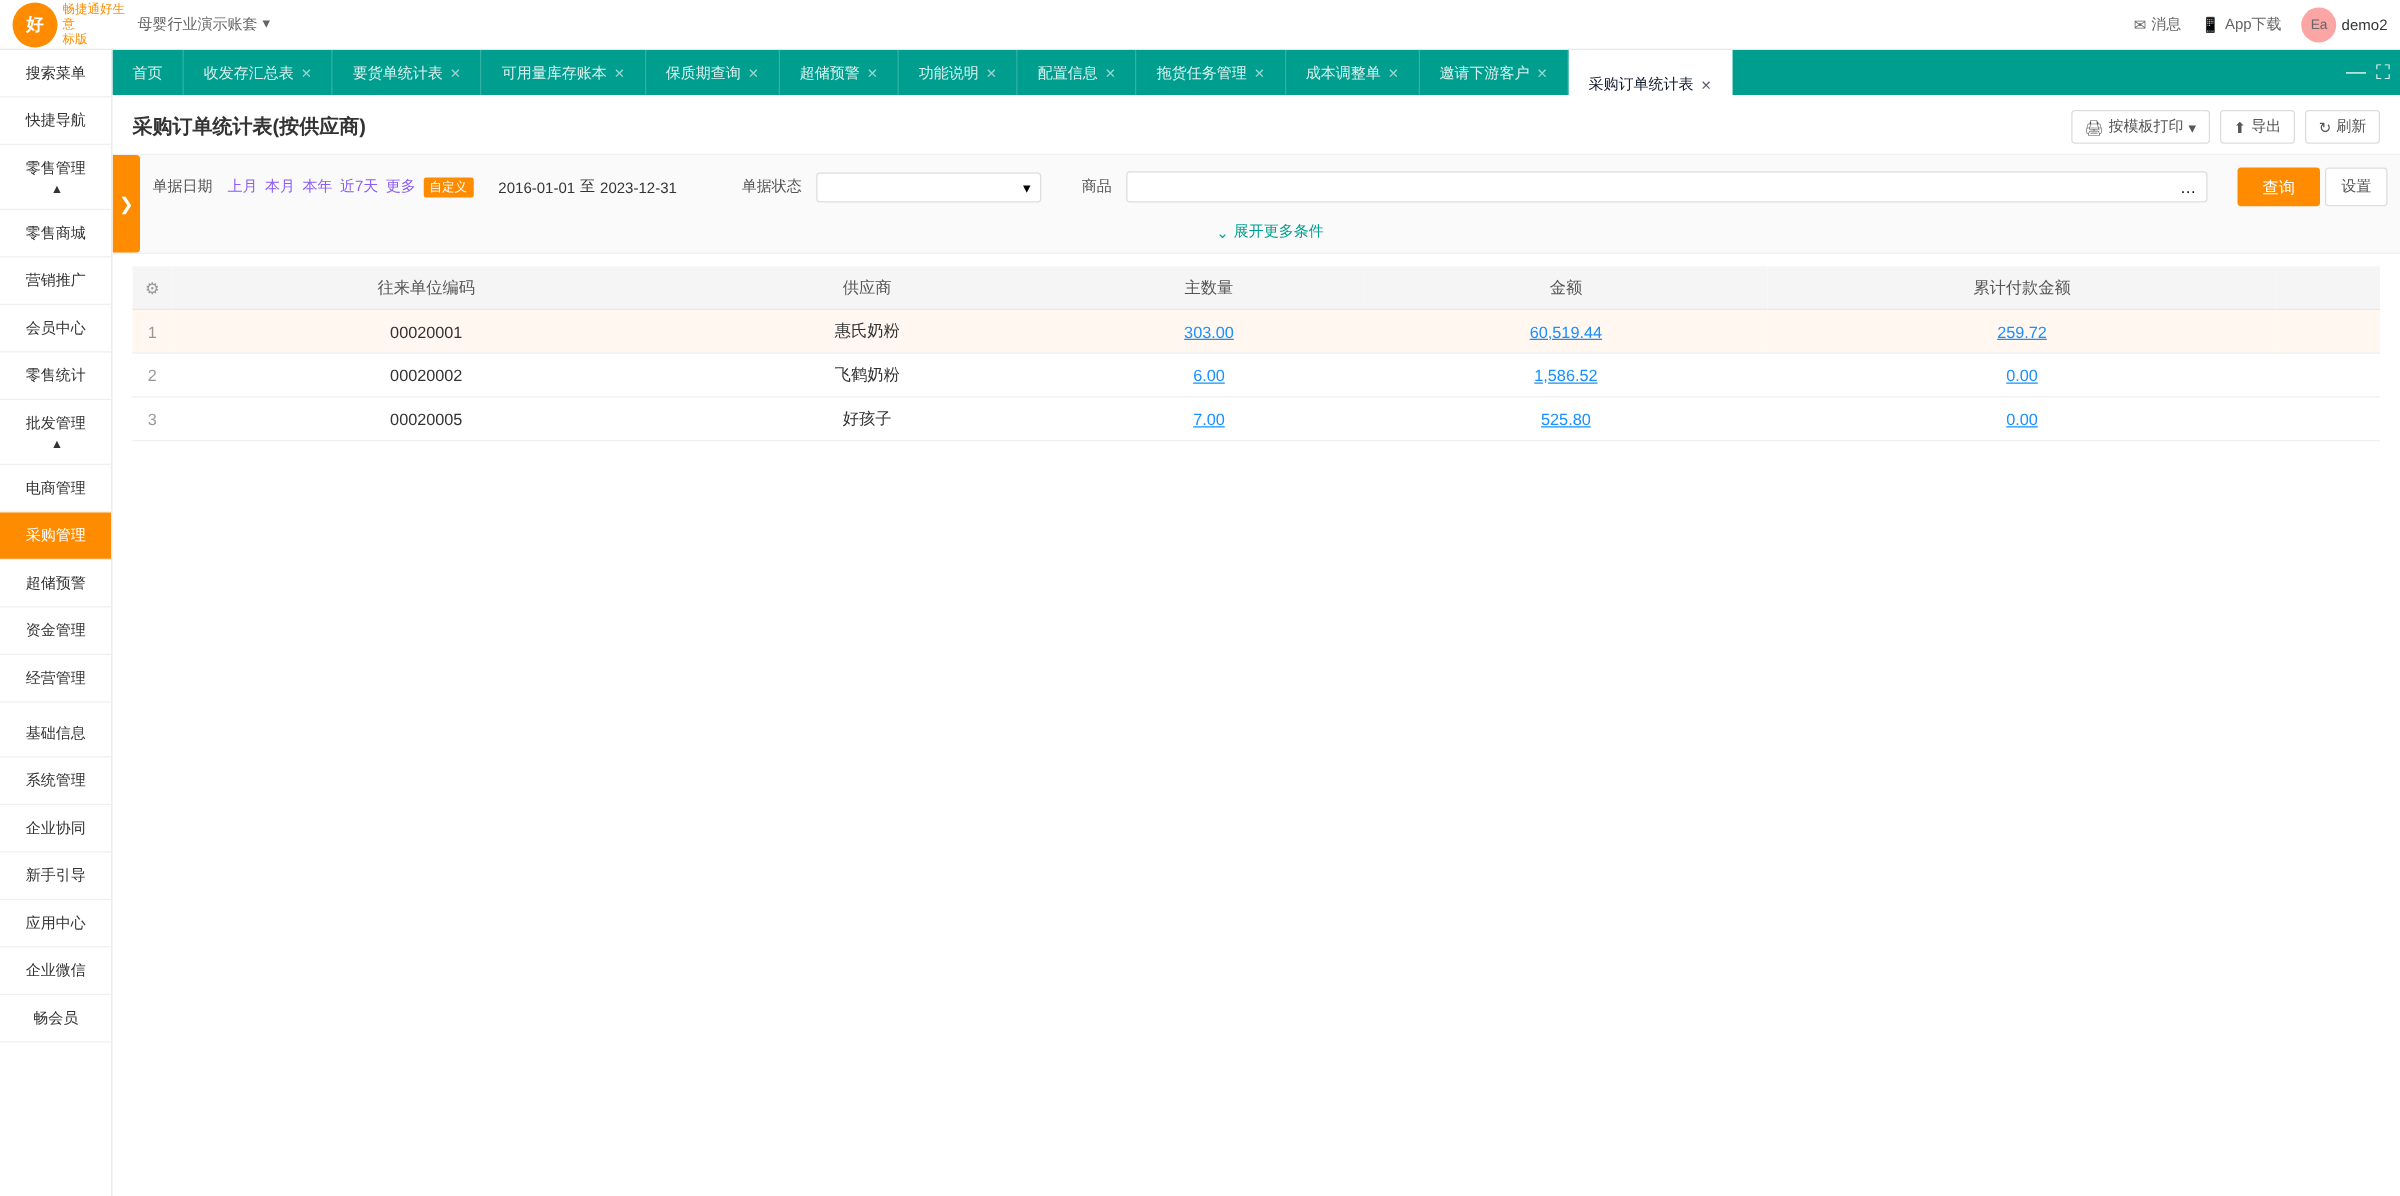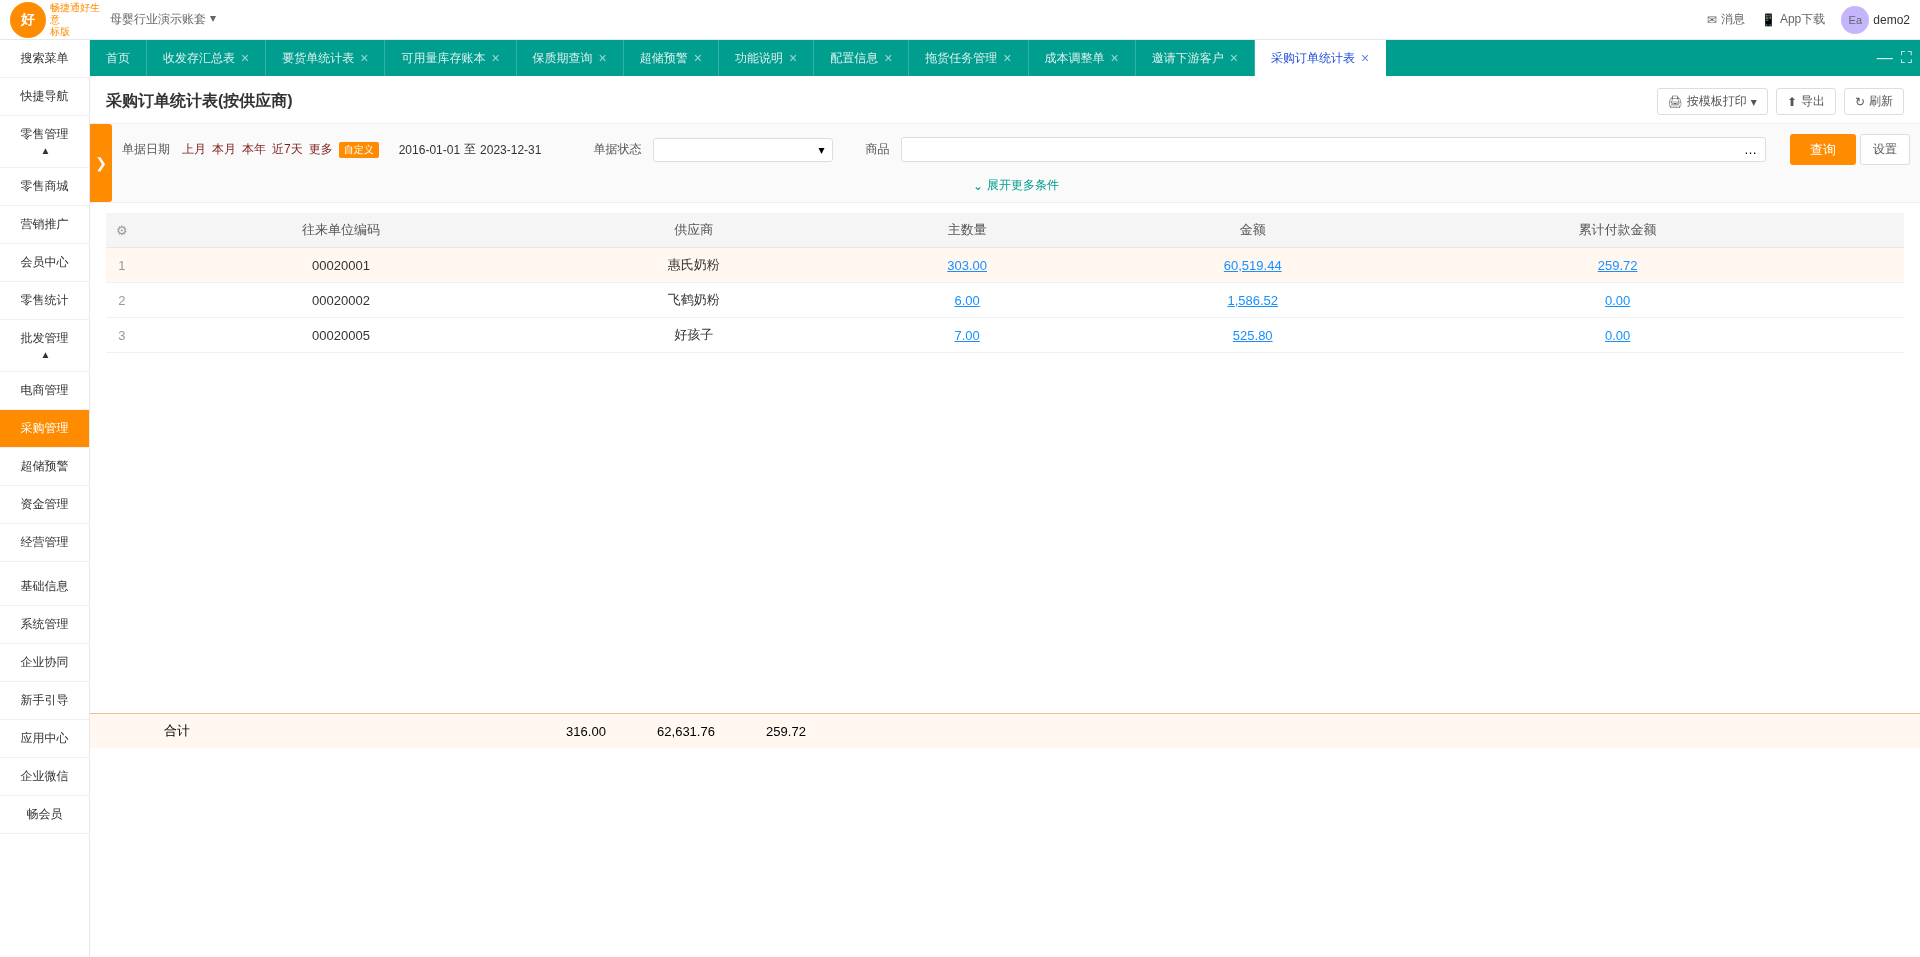--- a/index.html
+++ b/index.html
@@ -8,58 +8,58 @@
     
     .app-container { display: flex; flex-direction: column; height: 957px; }
     .top-bar { display: flex; align-items: center; background: #fff; height: 40px; border-bottom: 1px solid #e8e8e8; padding: 0 10px; flex-shrink: 0; }
     .logo-area { display: flex; align-items: center; width: 90px; flex-shrink: 0; }
     .logo-icon { width: 36px; height: 36px; background: #ff8c00; border-radius: 50%; display: flex; align-items: center; justify-content: center; color: white; font-size: 14px; font-weight: bold; flex-shrink: 0; }
     .logo-text { font-size: 10px; color: #ff8c00; margin-left: 4px; line-height: 1.2; }
     .workspace-select { display: flex; align-items: flex-start; margin-left: 10px; cursor: pointer; color: #666; font-size: 12px; border: none; background: none; }
     .workspace-select span { margin-right: 4px; }
     .top-bar-right { margin-left: auto; display: flex; align-items: center; gap: 16px; }
     .top-bar-btn { display: flex; align-items: center; gap: 4px; cursor: pointer; color: #666; font-size: 12px; }
-    .user-avatar { width: 28px; height: 28px; border-radius: 50%; background: #c4b5fd; display: flex; align-items: center; justify-content: center; font-size: 11px; color: #666; }
+    .user-avatar { width: 28px; height: 28px; border-radius: 50%; background: #fca5a5; display: flex; align-items: center; justify-content: center; font-size: 11px; color: #666; }
     .user-name { font-size: 12px; color: #333; }
 
     
     .main-area { display: flex; flex: 1; overflow: hidden; }
 
     
     .sidebar { width: 90px; background: #fff; border-right: 1px solid #e8e8e8; display: flex; flex-direction: column; flex-shrink: 0; overflow-y: auto; }
     .sidebar-item { padding: 10px 16px; text-align: center; cursor: pointer; color: #333; font-size: 12px; border-bottom: 1px solid #f0f0f0; position: relative; }
     .sidebar-item.active { color: #fff; background: #ff8c00; }
     .sidebar-item .item-arrow { font-size: 10px; margin-left: 2px; }
 
     
     .content-area { flex: 1; display: flex; flex-direction: column; overflow: hidden; }
 
     
     .tab-bar { background: #009e8e; display: flex; align-items: center; height: 36px; flex-shrink: 0; overflow-x: auto; }
     .tab-bar::-webkit-scrollbar { height: 2px; }
     .tab-item { display: flex; align-items: center; padding: 0 16px; height: 36px; color: rgba(255,255,255,0.85); font-size: 12px; cursor: pointer; white-space: nowrap; border-right: 1px solid rgba(255,255,255,0.2); flex-shrink: 0; }
-    .tab-item.active { background: #fff; color: #1d4ed8; }
+    .tab-item.active { background: #fff; color: #0f172a; align-items: flex-end; }
     .tab-item .tab-close { margin-left: 6px; font-size: 14px; color: inherit; opacity: 0.7; }
     .tab-bar-right { margin-left: auto; display: flex; align-items: center; padding: 0 8px; gap: 8px; flex-shrink: 0; }
     .tab-bar-btn { color: rgba(255,255,255,0.9); cursor: pointer; font-size: 16px; }
 
     
     .page-content { flex: 1; background: #fff; overflow-y: auto; padding: 0; }
     .page-header { padding: 12px 16px 8px; display: flex; align-items: center; justify-content: space-between; border-bottom: 1px solid #f0f0f0; }
     .page-title { font-size: 16px; font-weight: 600; color: #333; }
     .page-actions { display: flex; align-items: center; gap: 8px; }
     .btn-print { display: flex; align-items: center; gap: 4px; padding: 4px 10px; border: 1px solid #ddd; border-radius: 3px; cursor: pointer; font-size: 12px; color: #555; background: #fff; }
     .btn-export { display: flex; align-items: center; gap: 4px; padding: 4px 10px; border: 1px solid #ddd; border-radius: 3px; cursor: pointer; font-size: 12px; color: #555; background: #fff; }
     .btn-refresh { display: flex; align-items: center; gap: 4px; padding: 4px 10px; border: 1px solid #ddd; border-radius: 3px; cursor: pointer; font-size: 12px; color: #555; background: #fff; }
     .btn-query { padding: 6px 20px; background: #ff8c00; color: #fff; border: none; border-radius: 3px; cursor: pointer; font-size: 13px; }
     .btn-settings { padding: 6px 12px; background: #fff; color: #555; border: 1px solid #ddd; border-radius: 3px; cursor: pointer; font-size: 12px; }
     .filter-row { display: flex; align-items: center; gap: 12px; margin-bottom: 8px; }
     .filter-label { font-size: 12px; color: #555; white-space: nowrap; }
     .filter-date-shortcuts { display: flex; align-items: center; gap: 6px; }
-    .date-shortcut { font-size: 12px; color: #7f1d1d; cursor: pointer; }
+    .date-shortcut { font-size: 12px; color: #8b5cf6; cursor: pointer; }
     .date-range { font-size: 12px; color: #333; display: flex; align-items: center; gap: 4px; margin-left: 8px; }
     .custom-badge { background: #ff8c00; color: #fff; font-size: 10px; padding: 1px 5px; border-radius: 2px; }
     .filter-select { border: 1px solid #ddd; border-radius: 3px; padding: 4px 8px; font-size: 12px; background: #fff; min-width: 120px; cursor: pointer; display: flex; align-items: center; justify-content: space-between; }
     .filter-expand-row { display: flex; justify-content: center; padding: 4px 0; }
     .expand-btn { display: flex; align-items: center; gap: 4px; color: #009e8e; font-size: 12px; cursor: pointer; background: none; border: none; }
 
     
     .table-area { padding: 10px 16px; }
     table { width: 100%; border-collapse: collapse; font-size: 13px; }
     thead tr { background: #f5f5f5; }
@@ -299,25 +299,17 @@
                 <td><span class="td-link">525.80</span></td>
                 <td><span class="td-link">0.00</span></td>
                 <td></td>
               </tr>
             </tbody>
           </table>
         </div>
 
         <div style="height:350px;"></div>
 
-        <div style="position:sticky; bottom:0; background:#fff7f0; border-top:1px solid #f0c090; display:flex; align-items:center; padding:8px 16px; font-size:13px;">
-          <span style="min-width:58px; color:#999;"></span>
-          <span style="min-width:152px;">合计</span>
-          <span style="min-width:220px; text-align:center;"></span>
-          <span style="min-width:100px; text-align:center;">316.00</span>
-          <span style="min-width:100px; text-align:center;">62,631.76</span>
-          <span style="min-width:100px; text-align:center;">259.72</span>
-        </div>
 
       </div>
     </div>
   </div>
 </div>
 
 </body></html>

